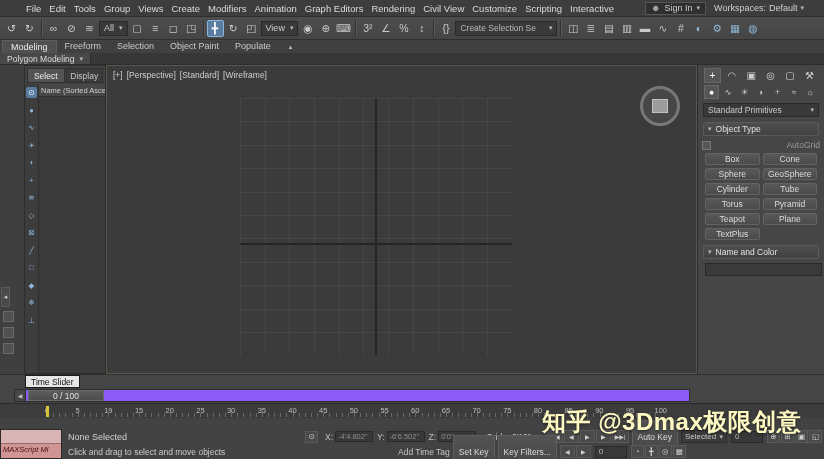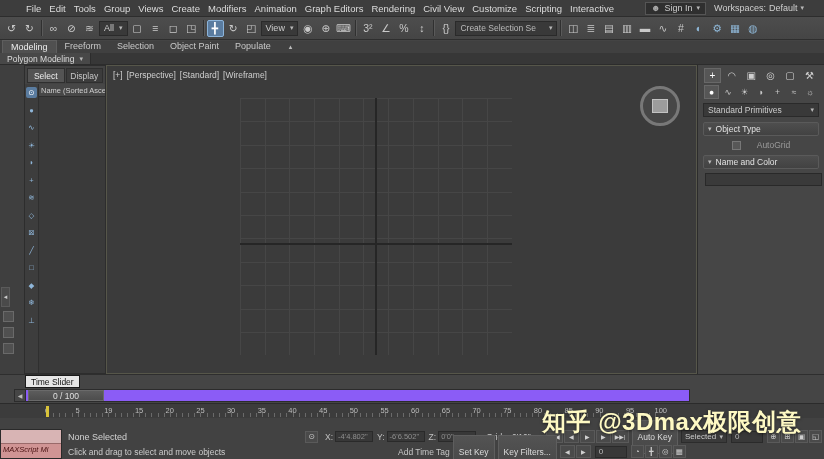--- a/index.html
+++ b/index.html
@@ -67,21 +67,21 @@
   
   .command-panel { position:absolute; left:697px; top:65px; width:127px; height:309px; background:#464646; border-left:1px solid #2c2c2c; padding:3px 4px 0; }
   .cp-tabs, .cp-cats { display:flex; justify-content:space-between; padding:0 2px; }
   .cp-tab { width:17px; height:15px; display:flex; align-items:center; justify-content:center; font-size:10px; color:#cfcfcf; border:1px solid transparent; }
   .cp-tab.active { background:#565656; border-color:#686868; color:#fff; }
   .cp-cats { margin-top:2px; }
   .cp-cat { width:15px; height:14px; display:flex; align-items:center; justify-content:center; font-size:8.5px; color:#c9c9c9; border:1px solid transparent; }
   .cp-cat.active { background:#565656; border-color:#686868; color:#fff; }
   .cp-dd { margin:4px 1px 0; height:14px; background:#393939; border:1px solid #2a2a2a; display:flex; align-items:center; justify-content:space-between; padding:0 4px; font-size:8.5px; color:#ccc; white-space:nowrap; }
   .rollout-head { margin:5px 1px 0; background:linear-gradient(#4e4e4e,#424242); border:1px solid #5a5a5a; border-radius:2px; font-size:8.5px; color:#e2e2e2; padding:1px 4px; display:flex; align-items:center; gap:4px; }
-  .autogrid { display:flex; align-items:center; justify-content:center; gap:16px; color:#9a9a9a; font-size:8.5px; margin:4px 0 3px; }
+  .autogrid { display:flex; align-items:center; justify-content:space-between; gap:16px; color:#9a9a9a; font-size:8.5px; margin:4px 0 3px; }
   .checkbox { width:9px; height:9px; background:#575757; border:1px solid #777; }
   .obj-grid { display:grid; grid-template-columns:1fr 1fr; gap:3px; padding:0 3px; }
   .obj-btn { height:12px; background:linear-gradient(#585858,#4b4b4b); border:1px solid #636363; border-radius:2px; font-size:8.5px; color:#ddd; display:flex; align-items:center; justify-content:center; white-space:nowrap; overflow:hidden; }
   .name-row { display:flex; align-items:center; gap:3px; padding:4px 3px 0; }
   .name-input { flex:1; height:13px; background:#3a3a3a; border:1px solid #292929; color:#ddd; font-size:8.5px; padding:0 2px; font-family:inherit; }
 
   
   .timeslider-area { position:absolute; left:0; top:374px; right:0; height:29px; background:#454545; border-top:1px solid #2e2e2e; }
   .ts-track { position:absolute; left:14px; right:134px; top:14px; height:13px; background:#8b5cf6; border:1px solid #2c2c2c; }
   .ts-arrow { position:absolute; left:0; top:0; width:11px; height:11px; display:flex; align-items:center; justify-content:center; font-size:6px; color:#bbb; background:#464646; border-right:1px solid #2c2c2c; }
@@ -444,20 +444,34 @@
       <span class="caret">▾</span>
     </div>
     <div class="rollout-head">
       <span class="caret">▾</span>
       <span>Object Type</span>
     </div>
     <div class="autogrid">
       <span class="checkbox"></span>
       <span>AutoGrid</span>
     </div>
+    <div class="obj-grid">
+
+    <span class="obj-btn">Box</span>
+        <span class="obj-btn">Cone</span>
+        <span class="obj-btn">Sphere</span>
+        <span class="obj-btn">GeoSphere</span>
+        <span class="obj-btn">Cylinder</span>
+        <span class="obj-btn">Tube</span>
+        <span class="obj-btn">Torus</span>
+        <span class="obj-btn">Pyramid</span>
+        <span class="obj-btn">Teapot</span>
+        <span class="obj-btn">Plane</span>
+        <span class="obj-btn">TextPlus</span>
+      </div>
     <div class="rollout-head">
       <span class="caret">▾</span>
       <span>Name and Color</span>
     </div>
     <div class="name-row">
       <input class="name-input" value="" style="">
 
     </div>
   </div>
 

